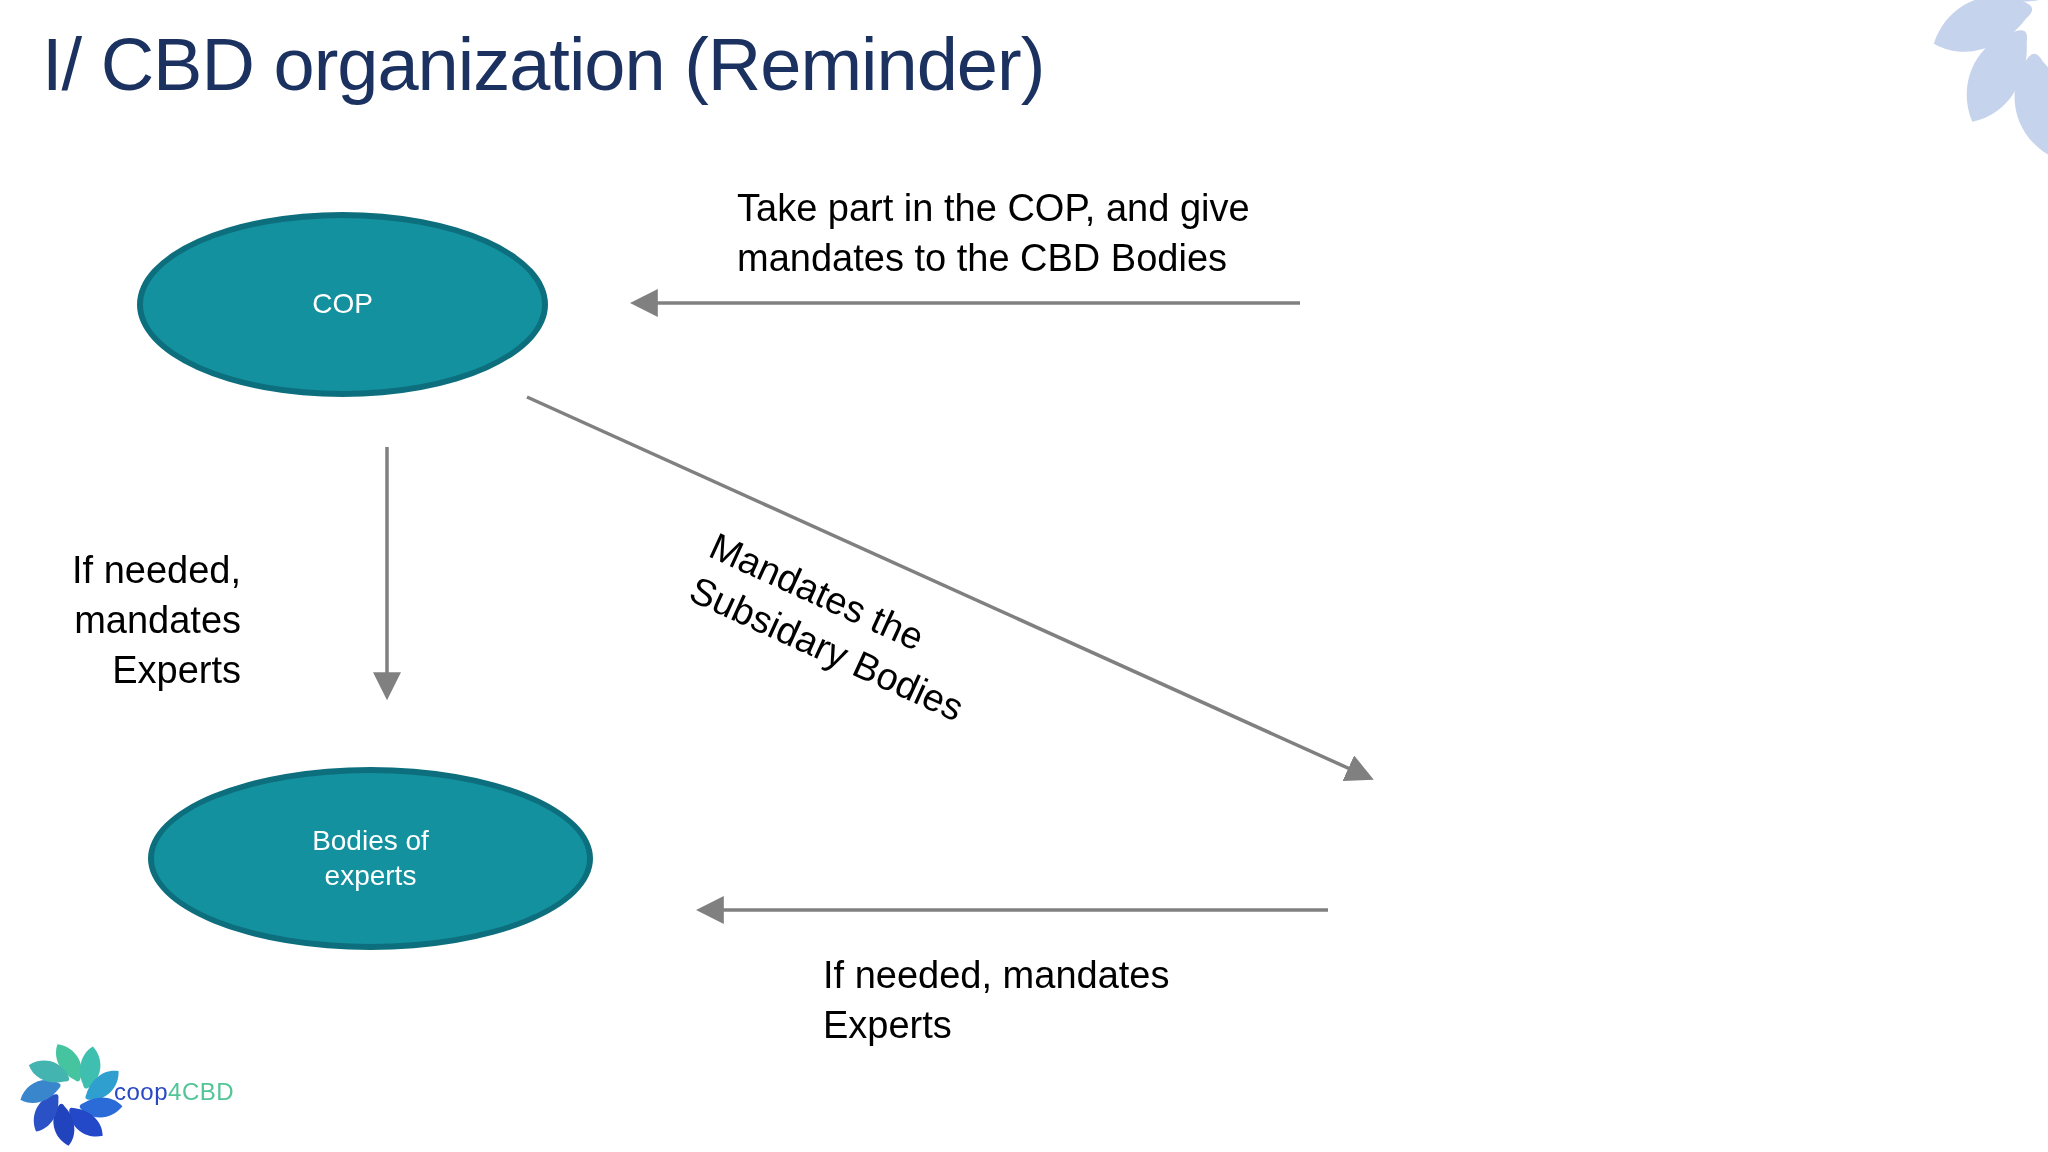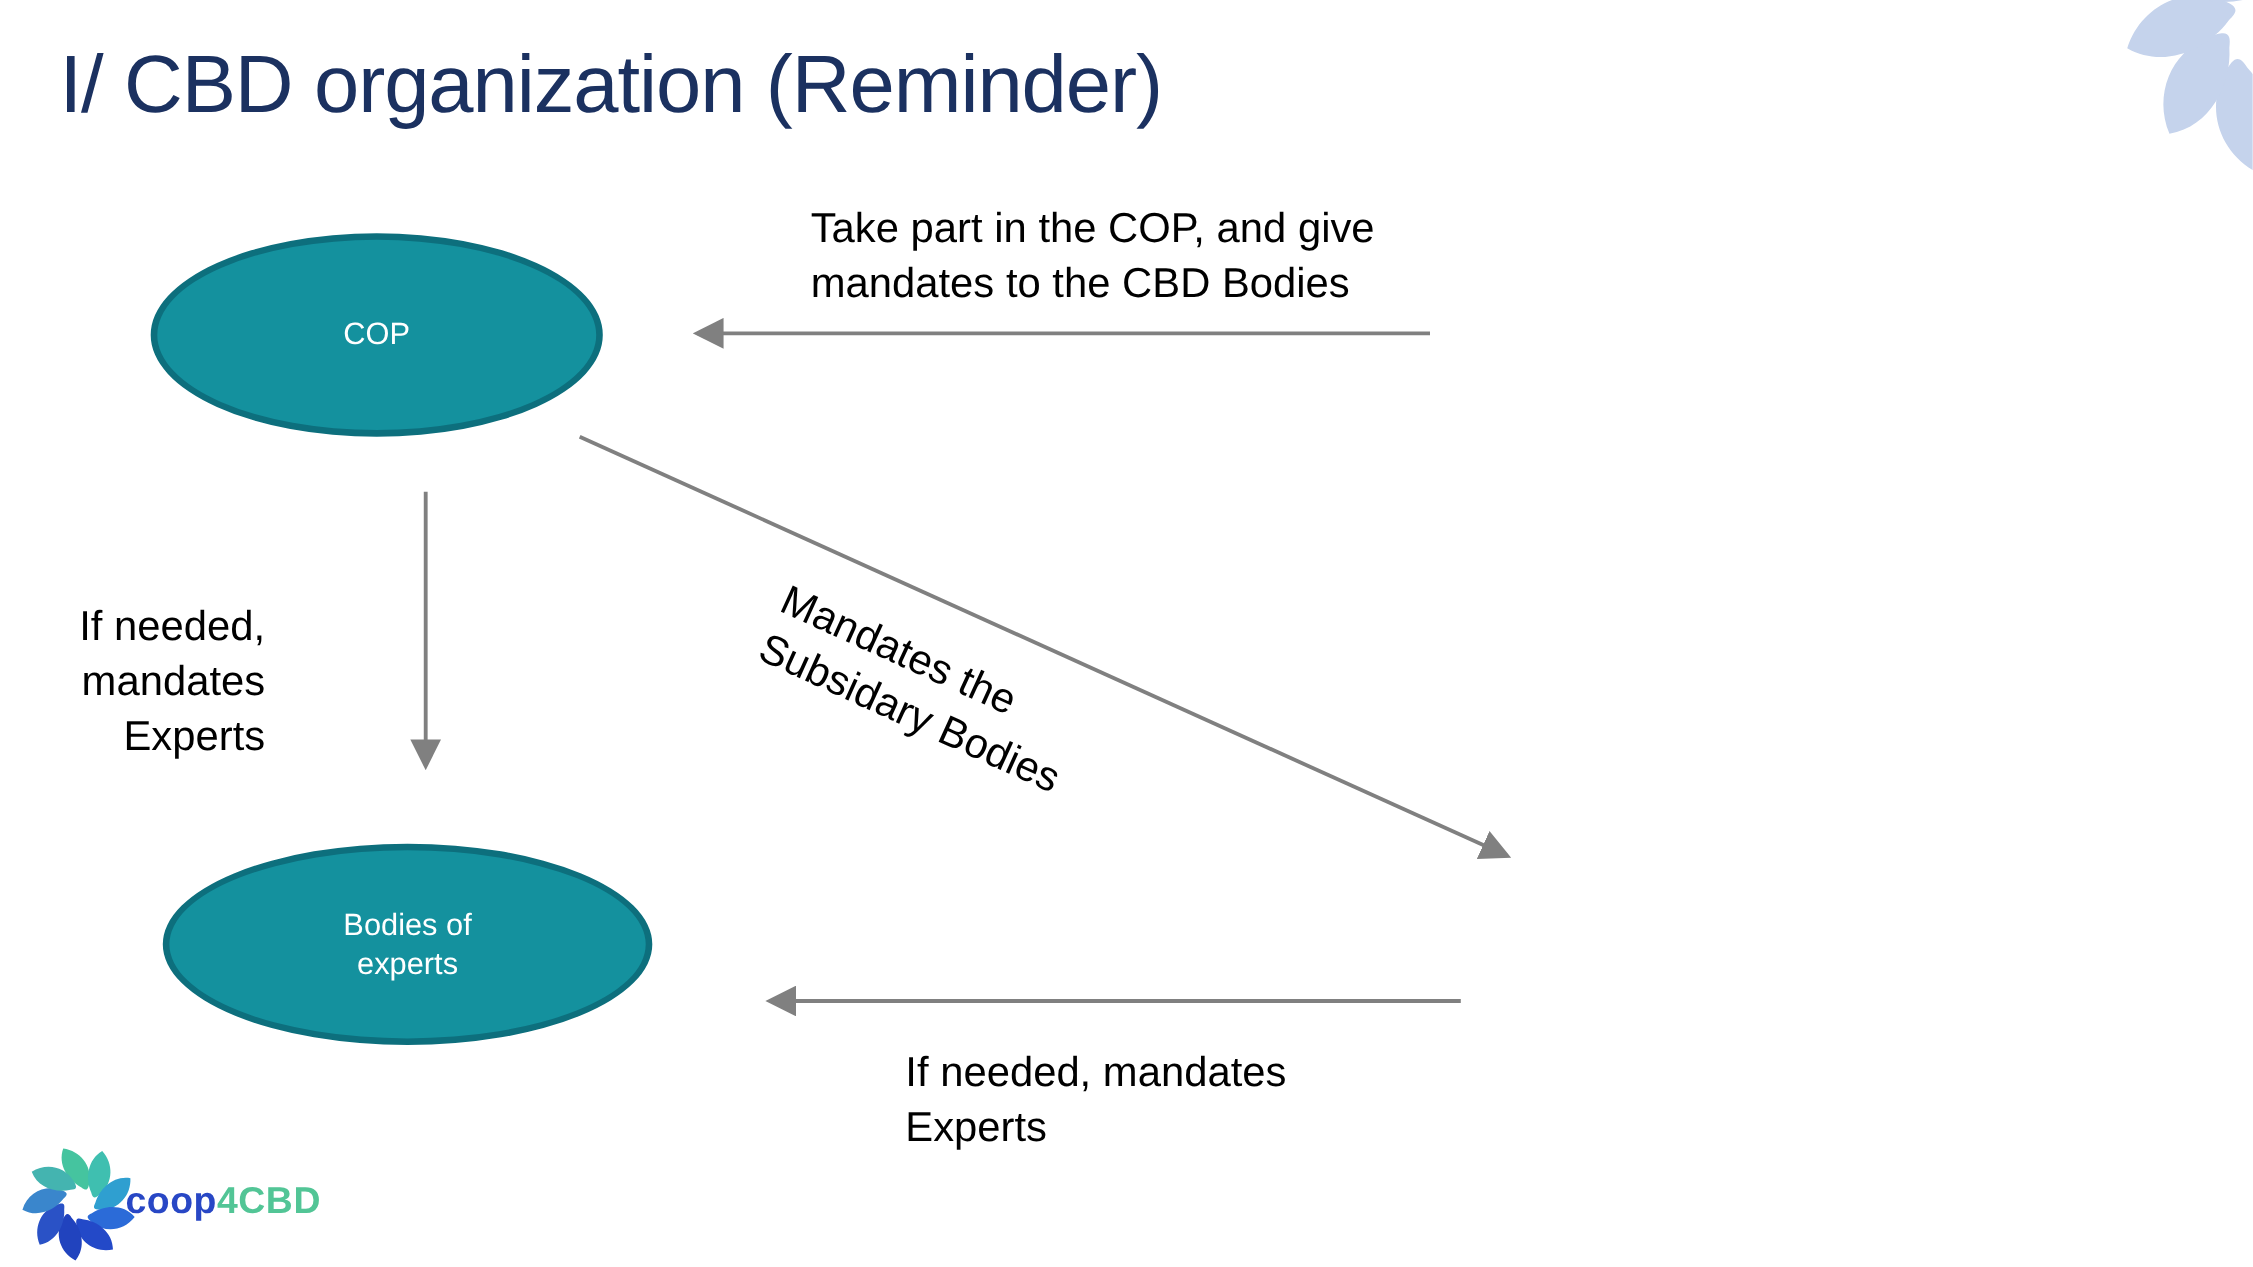--- a/index.html
+++ b/index.html
@@ -8,21 +8,21 @@
     width: 2048px;
     height: 1152px;
     background: #ffffff;
     overflow: hidden;
     font-family: "Liberation Sans", "DejaVu Sans", sans-serif;
   }
   .title {
     position: absolute;
     left: 42px;
     top: 22px;
-    margin: 12px;
+    margin: 0;
     font-size: 74px;
     font-weight: 400;
     letter-spacing: -1px;
     color: #1B3160;
     white-space: nowrap;
   }
   .edges {
     position: absolute;
     left: 0; top: 0;
     width: 2048px; height: 1152px;
@@ -65,22 +65,22 @@
     transform-origin: 0 0;
   }
   .logo {
     position: absolute;
     left: 18px; top: 1040px;
     display: flex;
     align-items: center;
   }
   .logo-icon { width: 108px; height: 108px; }
   .wordmark {
-    font-size: 34px;
-    font-weight: 700;
+    font-size: 24px;
+    font-weight: 400;
     letter-spacing: 0.5px;
     margin-left: -12px;
     margin-top: -4px;
     white-space: nowrap;
   }
   .wm-blue  { color: #2847C5; }
   .wm-green { color: #52C596; }
   .decoration {
     position: absolute;
     left: 1928px; top: -102px;

